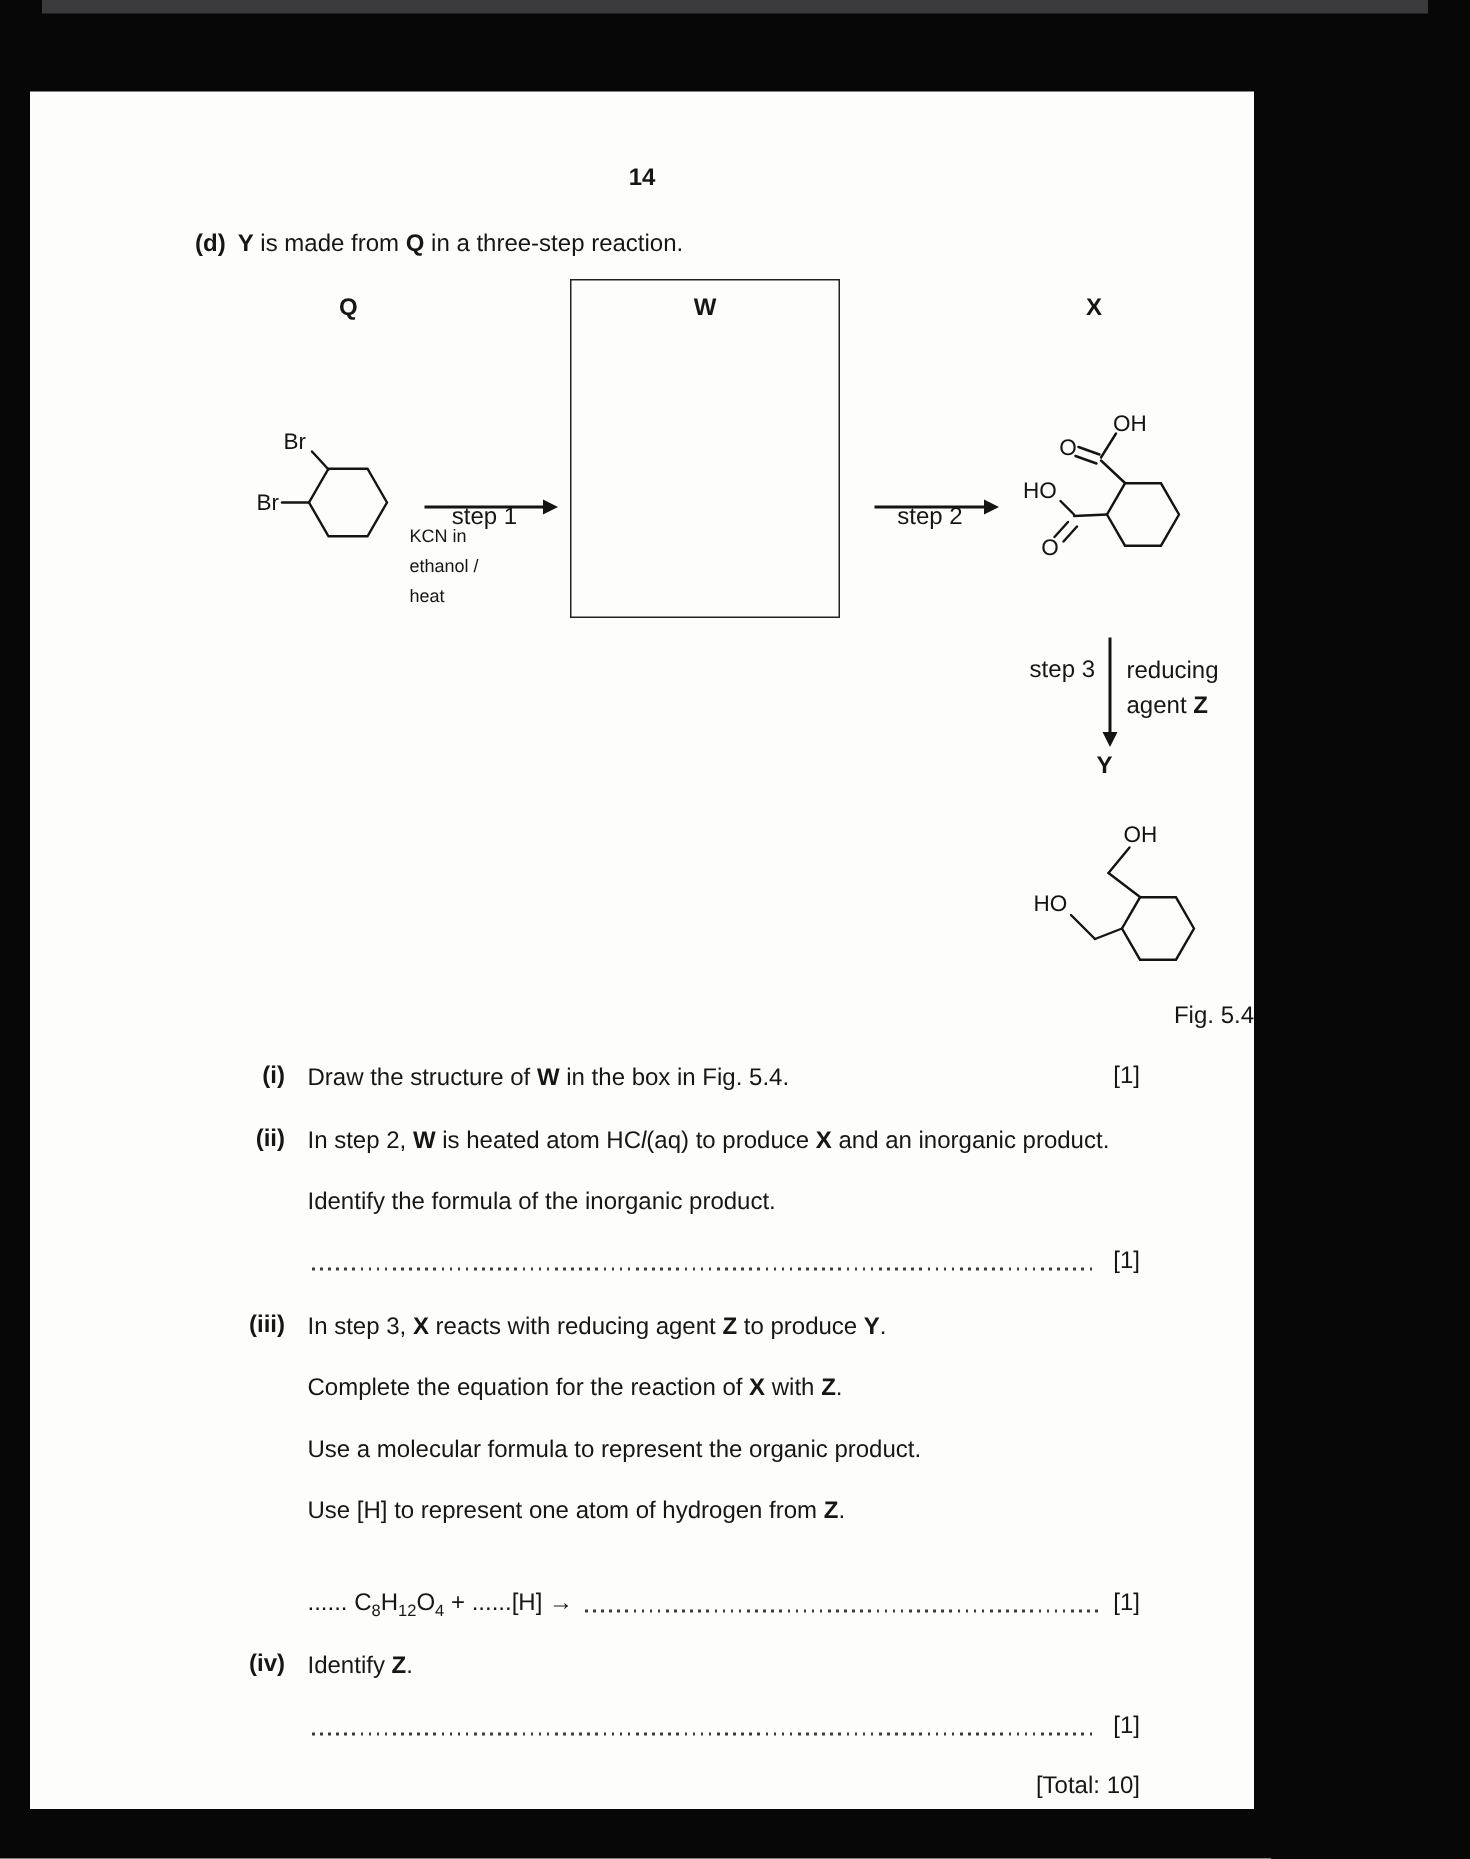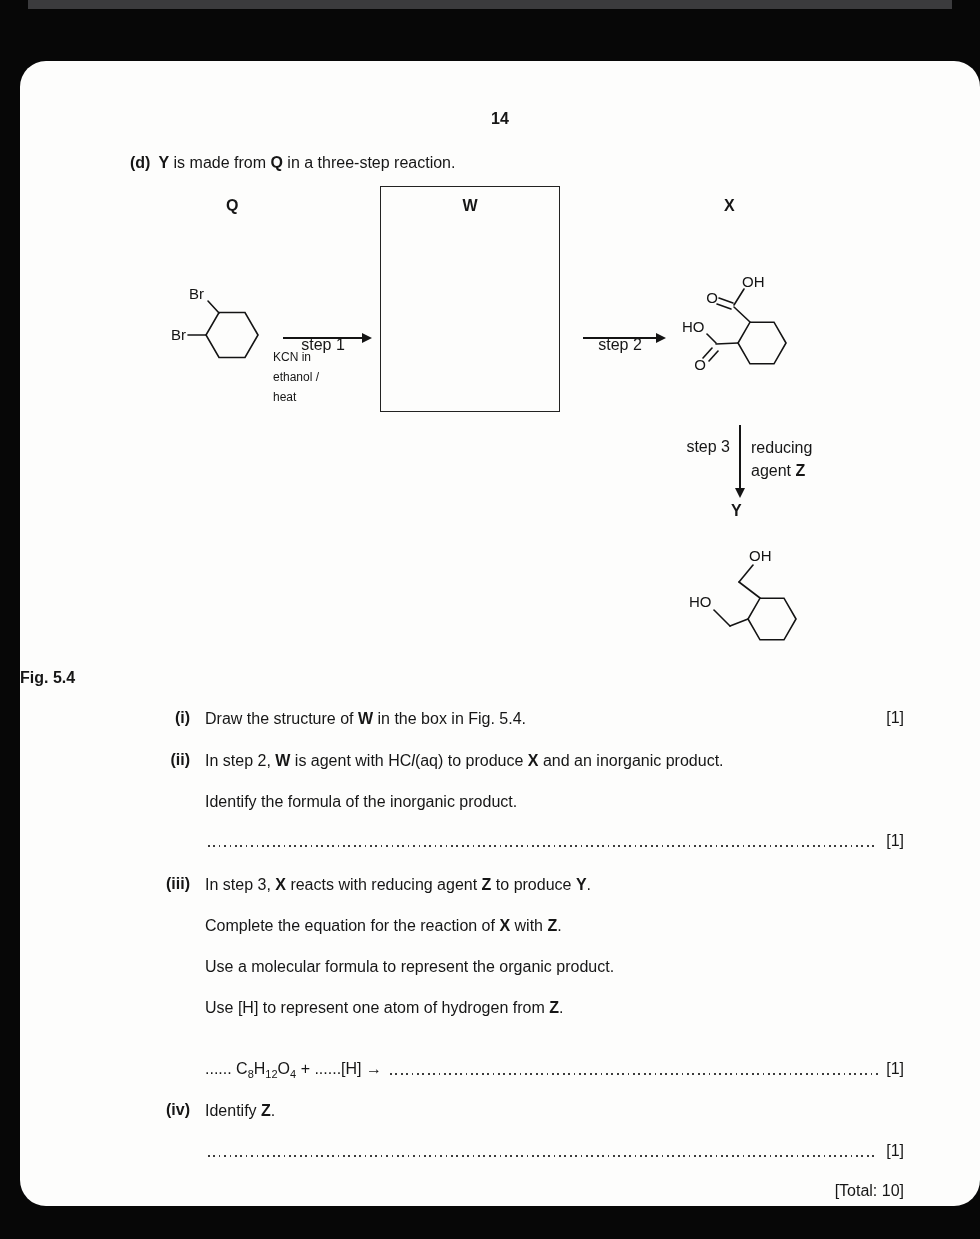--- a/index.html
+++ b/index.html
@@ -9,24 +9,23 @@
     position:relative;
     overflow:hidden;
     font-family:"Liberation Sans", sans-serif;
     color:#161616;
   }
   .top-bar {
     position:absolute; top:0; left:28px; right:28px; height:9px;
     background:#3b3b3d;
   }
   .page {
-    position:absolute; left:20px; top:61px; width:960px; height:1145px;
+    position:absolute; left:20px; top:61px; width:816px; height:1145px;
     background:#fdfdfc;
     font-size:16px;
-    border-radius:26px;
   }
   .abs { position:absolute; }
   .b { font-weight:bold; }
   .page-number { left:0; right:0; top:49px; text-align:center; font-weight:bold; }
   .intro { left:110px; top:93px; display:flex; gap:8px; }
   .scheme-label { font-weight:bold; }
   .answer-box {
     left:360px; top:125px; width:180px; height:226px;
     border:1.4px solid #222; background:transparent;
   }
@@ -37,21 +36,21 @@
     content:""; position:absolute; right:-9px; top:-4.4px;
     border-left:10px solid #141414;
     border-top:5px solid transparent; border-bottom:5px solid transparent;
   }
   .arrow-down { width:1.7px; background:#141414; }
   .arrow-down::after {
     content:""; position:absolute; bottom:-9px; left:-4.4px;
     border-top:10px solid #141414;
     border-left:5px solid transparent; border-right:5px solid transparent;
   }
-  .fig-caption { left:0; right:0; top:608px; text-align:left; font-weight:bold; }
+  .fig-caption { left:0; right:0; top:608px; text-align:right; font-weight:normal; }
   .qlabel { left:128px; width:42px; text-align:right; font-weight:bold; }
   .qtext { left:185px; line-height:19px; }
   .mark { right:76px; }
   .ans-row {
     left:188px; right:76px; height:20px;
     display:flex; align-items:flex-end; gap:10px;
   }
   .eq-row { left:185px; right:76px; height:22px; display:flex; align-items:flex-end; gap:8px; }
   .eq-text { line-height:1.05; white-space:nowrap; }
   .dotline {
@@ -135,21 +134,21 @@
     <text x="14" y="70">HO</text>
   </svg>
 
   <div class="abs fig-caption">Fig. 5.4</div>
 
   <div class="abs qlabel" style="top:648px;">(i)</div>
   <div class="abs qtext" style="top:648px;"><span>Draw the structure of </span><span style="font-weight: bold;">W</span><span> in the box in Fig. 5.4.</span></div>
   <div class="abs mark" style="top:648px;">[1]</div>
 
   <div class="abs qlabel" style="top:690px;">(ii)</div>
-  <div class="abs qtext" style="top:690px;"><span>In step 2, </span><span style="font-weight: bold;">W</span><span> is agent with HC</span><span style="font-style: italic;">l</span><span>(aq) to produce </span><span style="font-weight: bold;">X</span><span> and an inorganic product.</span></div>
+  <div class="abs qtext" style="top:690px;"><span>In step 2, </span><span style="font-weight: bold;">W</span><span> is heated atom HC</span><span style="font-style: italic;">l</span><span>(aq) to produce </span><span style="font-weight: bold;">X</span><span> and an inorganic product.</span></div>
   <div class="abs qtext" style="top:731px;">Identify the formula of the inorganic product.</div>
   <div class="abs ans-row" style="top:769px;">
     <span class="dotline"></span>
     <span>[1]</span>
   </div>
 
   <div class="abs qlabel" style="top:814px;">(iii)</div>
   <div class="abs qtext" style="top:814px;"><span>In step 3, </span><span style="font-weight: bold;">X</span><span> reacts with reducing agent </span><span style="font-weight: bold;">Z</span><span> to produce </span><span style="font-weight: bold;">Y</span><span>.</span></div>
   <div class="abs qtext" style="top:855px;"><span>Complete the equation for the reaction of </span><span style="font-weight: bold;">X</span><span> with </span><span style="font-weight: bold;">Z</span><span>.</span></div>
   <div class="abs qtext" style="top:896px;">Use a molecular formula to represent the organic product.</div>

